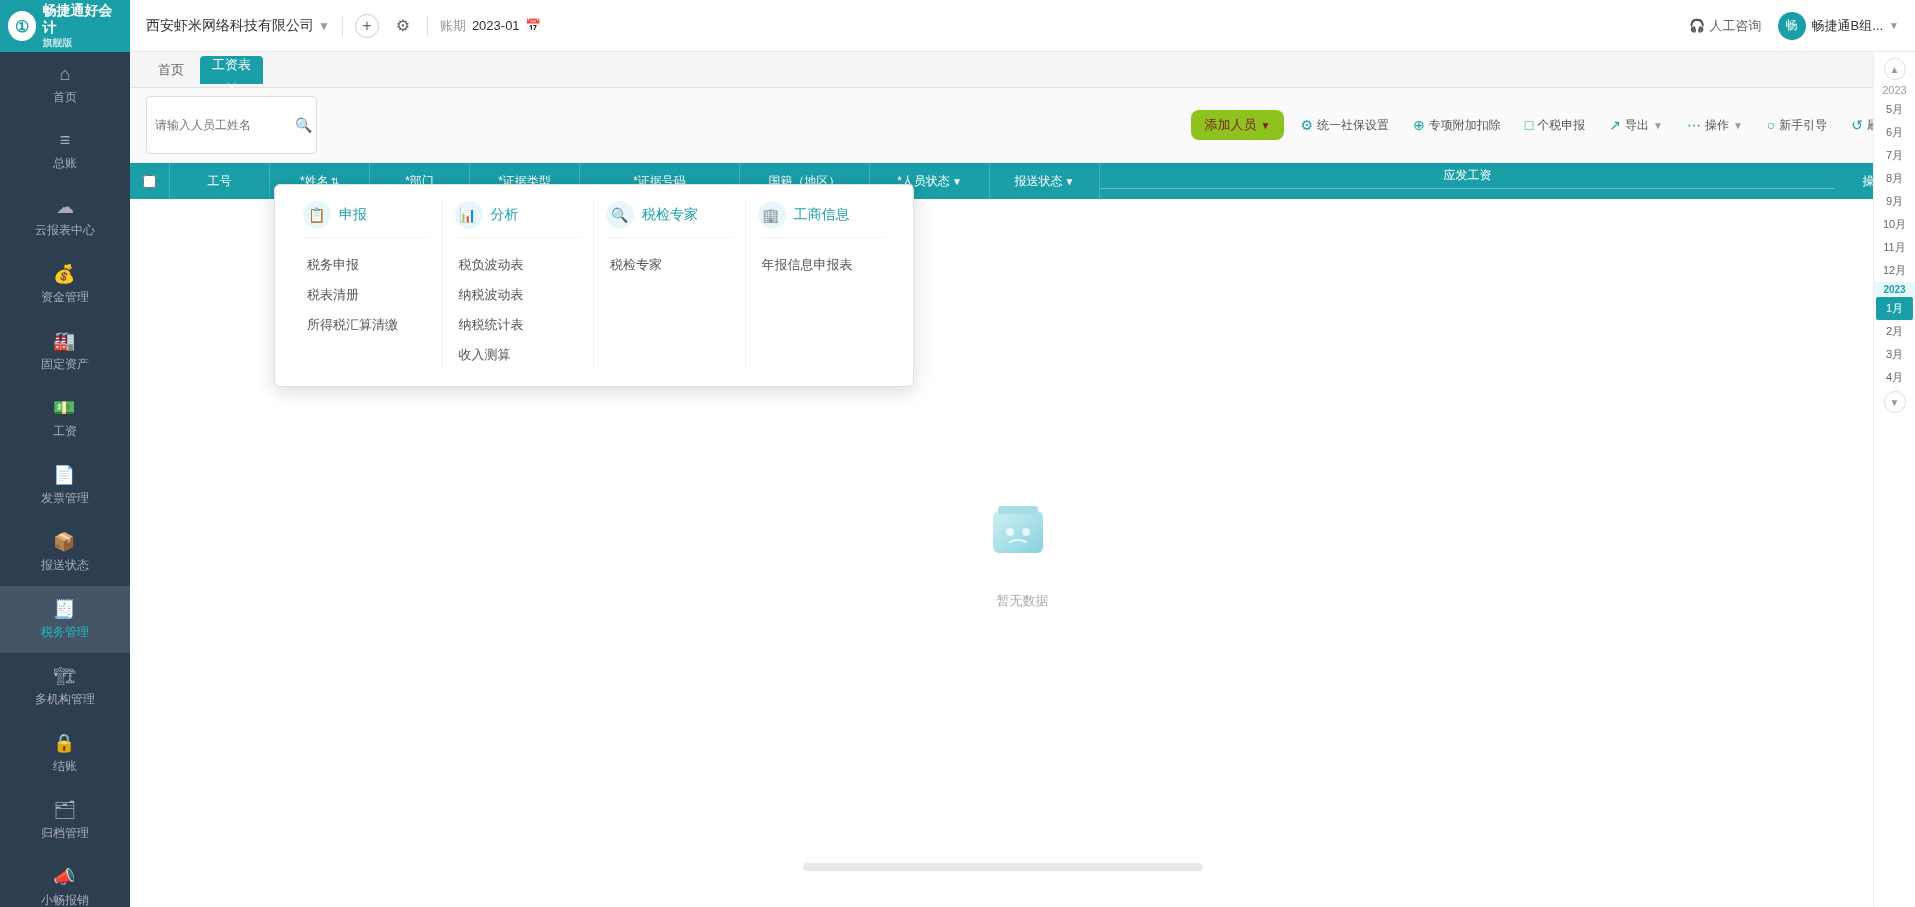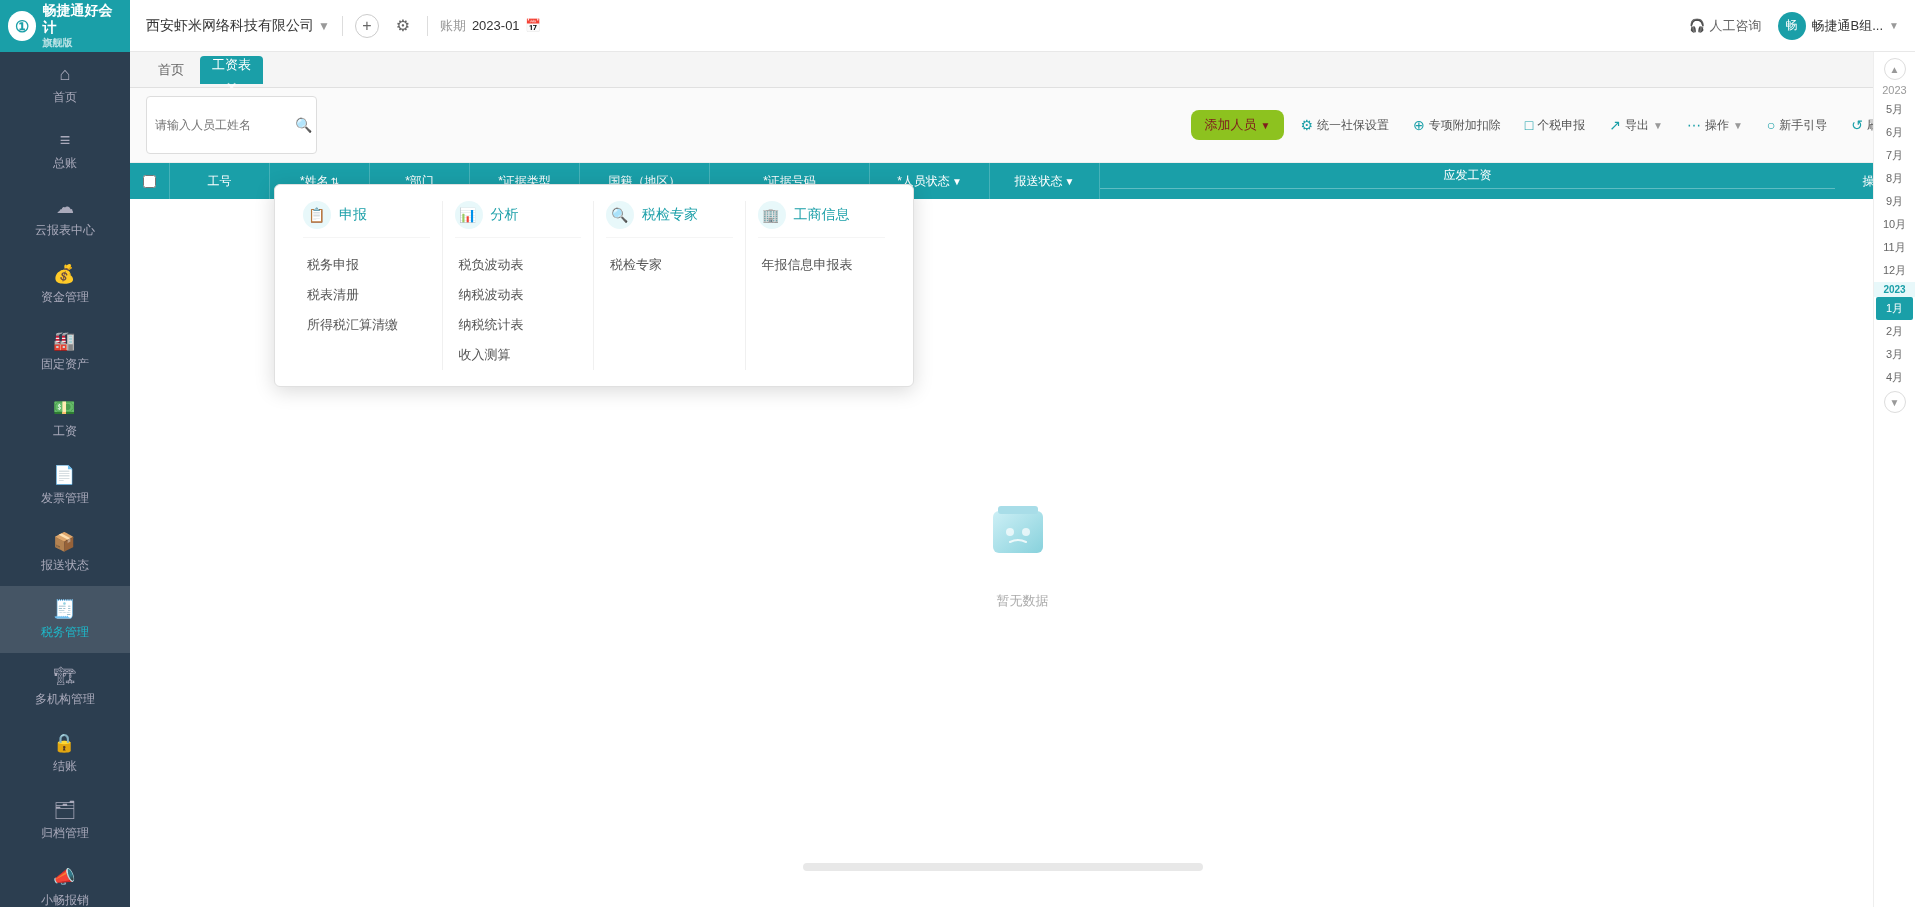--- a/index.html
+++ b/index.html
@@ -459,25 +459,25 @@
       <div class="th th-name">
         <span>*姓名</span>
         <span class="sort-icon">⇅</span>
       </div>
       <div class="th th-dept">
         <span>*部门</span>
       </div>
       <div class="th th-idtype">
         <span>*证据类型</span>
       </div>
+      <div class="th th-idno">
+        <span>*证据号码</span>
+      </div>
       <div class="th th-region">
         <span>国籍（地区）</span>
-      </div>
-      <div class="th th-idno">
-        <span>*证据号码</span>
       </div>
       <div class="th th-status">
         <span>*人员状态</span>
         <span class="sort-icon">▼</span>
       </div>
       <div class="th th-submit-status">
         <span>报送状态</span>
         <span class="sort-icon">▼</span>
       </div>
       <div class="th-wage-group">

